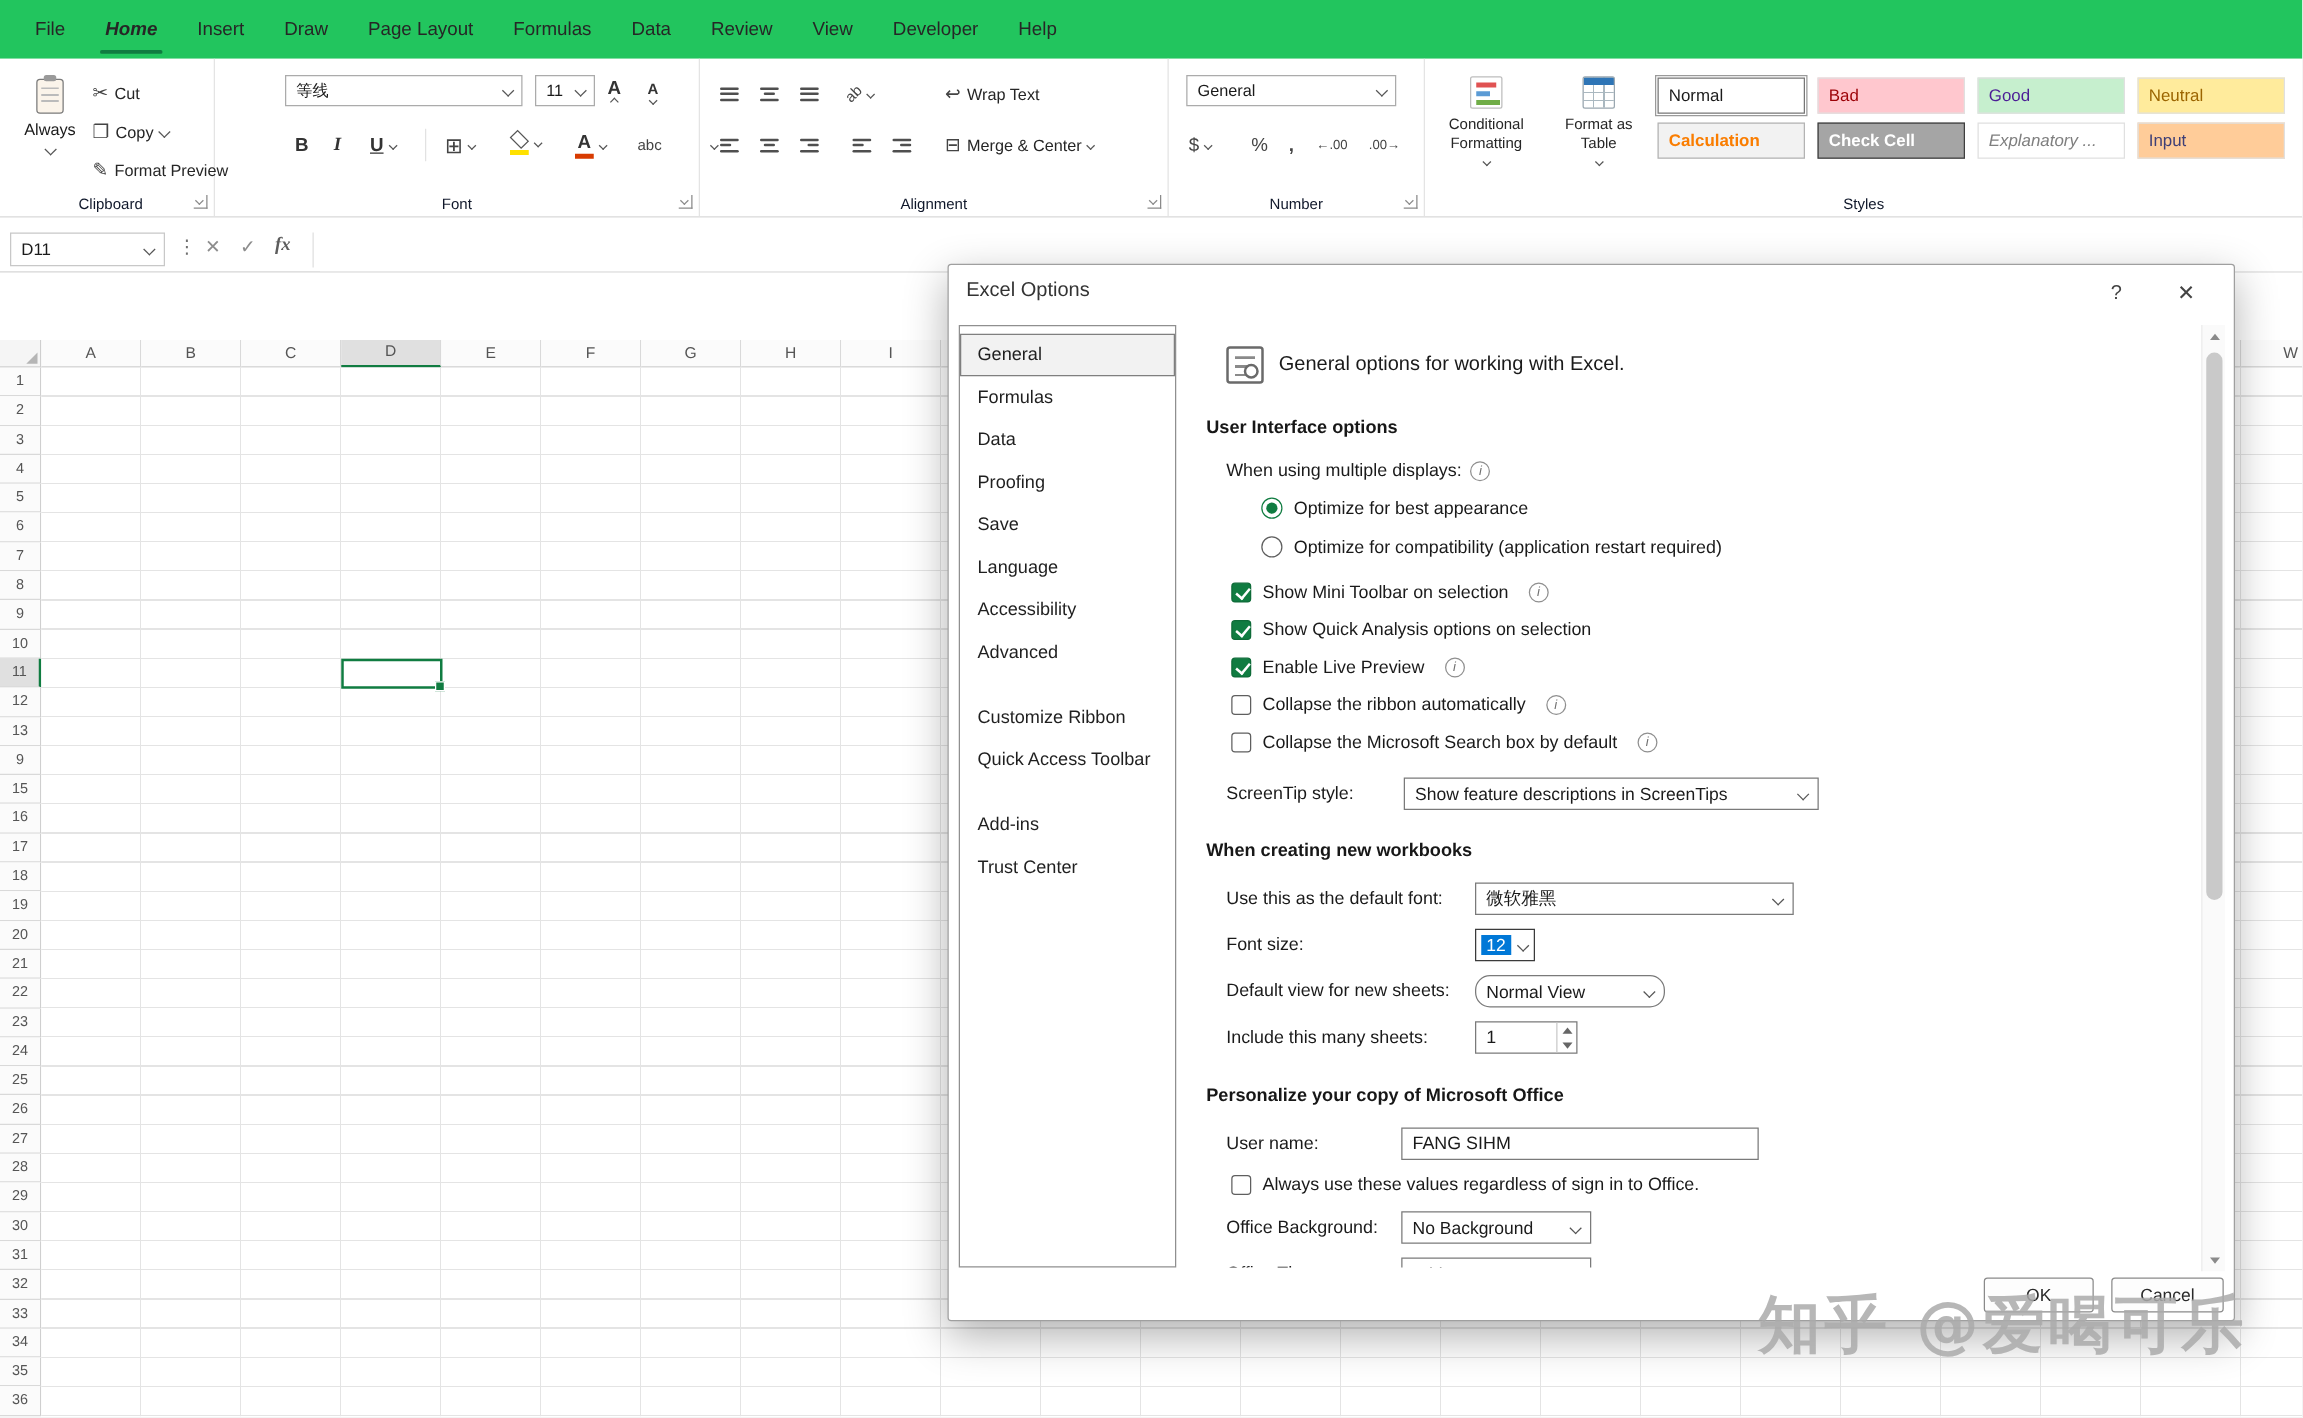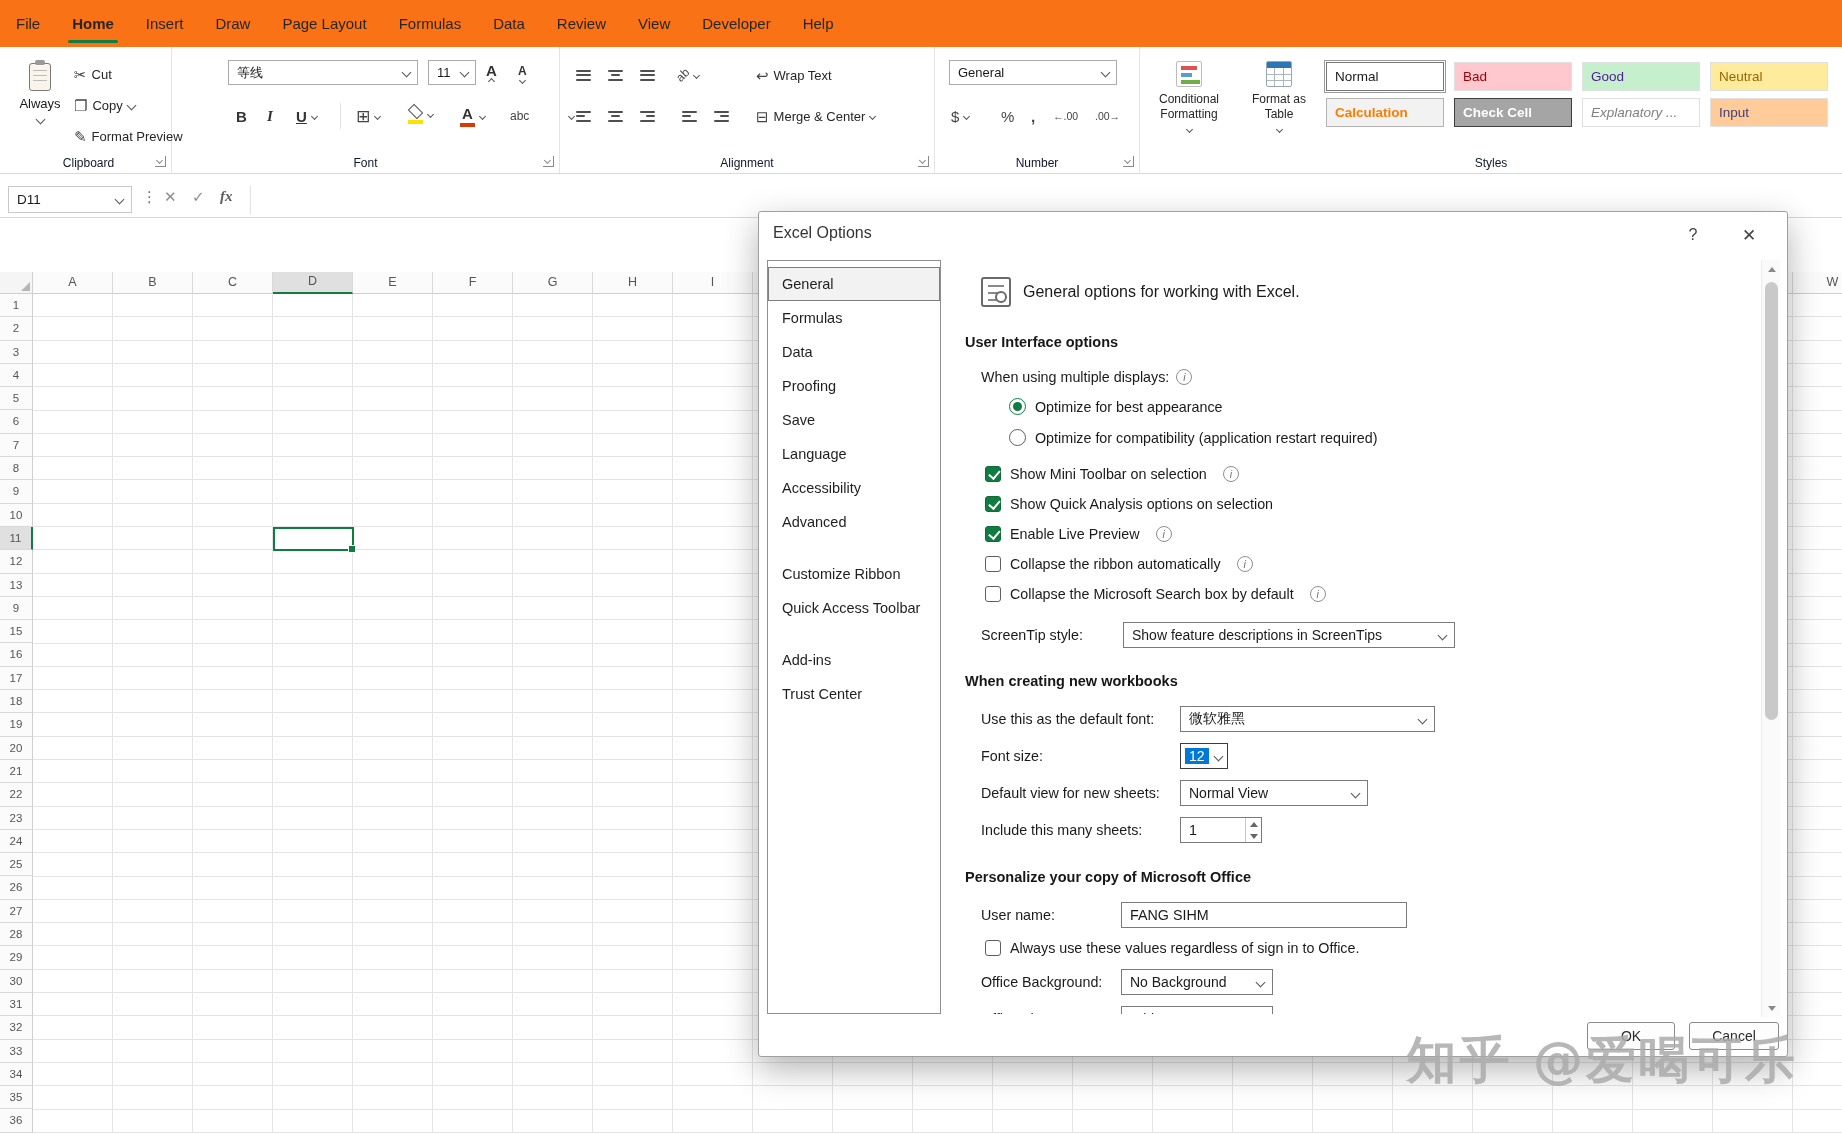--- a/index.html
+++ b/index.html
@@ -5,23 +5,23 @@
   * { margin:0; padding:0; box-sizing:border-box; }
   html,body { background:#e9e9e9; }
   .screen{
     position:relative; width:1842px; height:1134px; overflow:hidden;
     background:#fff; font-family:"Liberation Sans","DejaVu Sans",sans-serif;
     color:#1a1a1a; font-size:14px;
   }
   
   .titlebar-remnant{position:absolute;left:1057px;top:0;width:271px;height:10px;background:#000;}
   
-  .menubar{position:absolute;left:0;top:0;width:100%;height:47px;display:flex;align-items:stretch;background:#f97316;}
+  .menubar{position:absolute;left:0;top:0;width:100%;height:47px;display:flex;align-items:stretch;padding-left:12px;background:#22c55e;}
   .menu-item{position:relative;padding:0 16px;line-height:47px;font-size:15px;color:#262626;cursor:default;}
-  .menu-item.active{font-weight:700;}
+  .menu-item.active{font-weight:700;font-style:italic;}
   .menu-item.active::after{content:"";position:absolute;left:12px;right:12px;bottom:4px;height:3px;border-radius:2px;background:#107c41;}
   
   .ribbon{position:absolute;left:0;top:47px;width:100%;height:127px;background:#fff;border-bottom:1px solid #d9d9d9;}
   .grp{position:absolute;top:0;height:126px;border-right:1px solid #e4e4e4;}
   .grp-label{position:absolute;left:0;right:0;bottom:3px;text-align:center;font-size:12px;color:#0f172a;}
   .launcher{position:absolute;right:5px;bottom:6px;width:11px;height:11px;border-right:1.5px solid #8a8a8a;border-bottom:1.5px solid #8a8a8a;}
   .launcher::after{content:"";position:absolute;right:3px;bottom:3px;width:4px;height:4px;border-right:1.5px solid #8a8a8a;border-bottom:1.5px solid #8a8a8a;transform:rotate(45deg);}
   .chev{width:7px;height:7px;border-right:1.5px solid #555;border-bottom:1.5px solid #555;transform:rotate(45deg);display:inline-block;flex:none;}
   .chev.up{transform:rotate(-135deg);}
   .rbtn{display:flex;align-items:center;gap:5px;font-size:13px;color:#262626;position:absolute;height:26px;}
@@ -529,21 +529,21 @@
       </div>
       <div class="frow">
         <span class="flabel">Font size:</span>
         <span class="select fs-select">
           <span class="selval">12</span>
           <span class="chev"></span>
         </span>
       </div>
       <div class="frow">
         <span class="flabel">Default view for new sheets:</span>
-        <span class="select" style="width:188px;">
+        <span class="select" style="width:152px;border-radius:12px;">
           <span>Normal View</span>
           <span class="chev"></span>
         </span>
       </div>
       <div class="frow">
         <span class="flabel">Include this many sheets:</span>
         <span class="spin">
           <span>1</span>
           <span class="arrows">
             <span>

